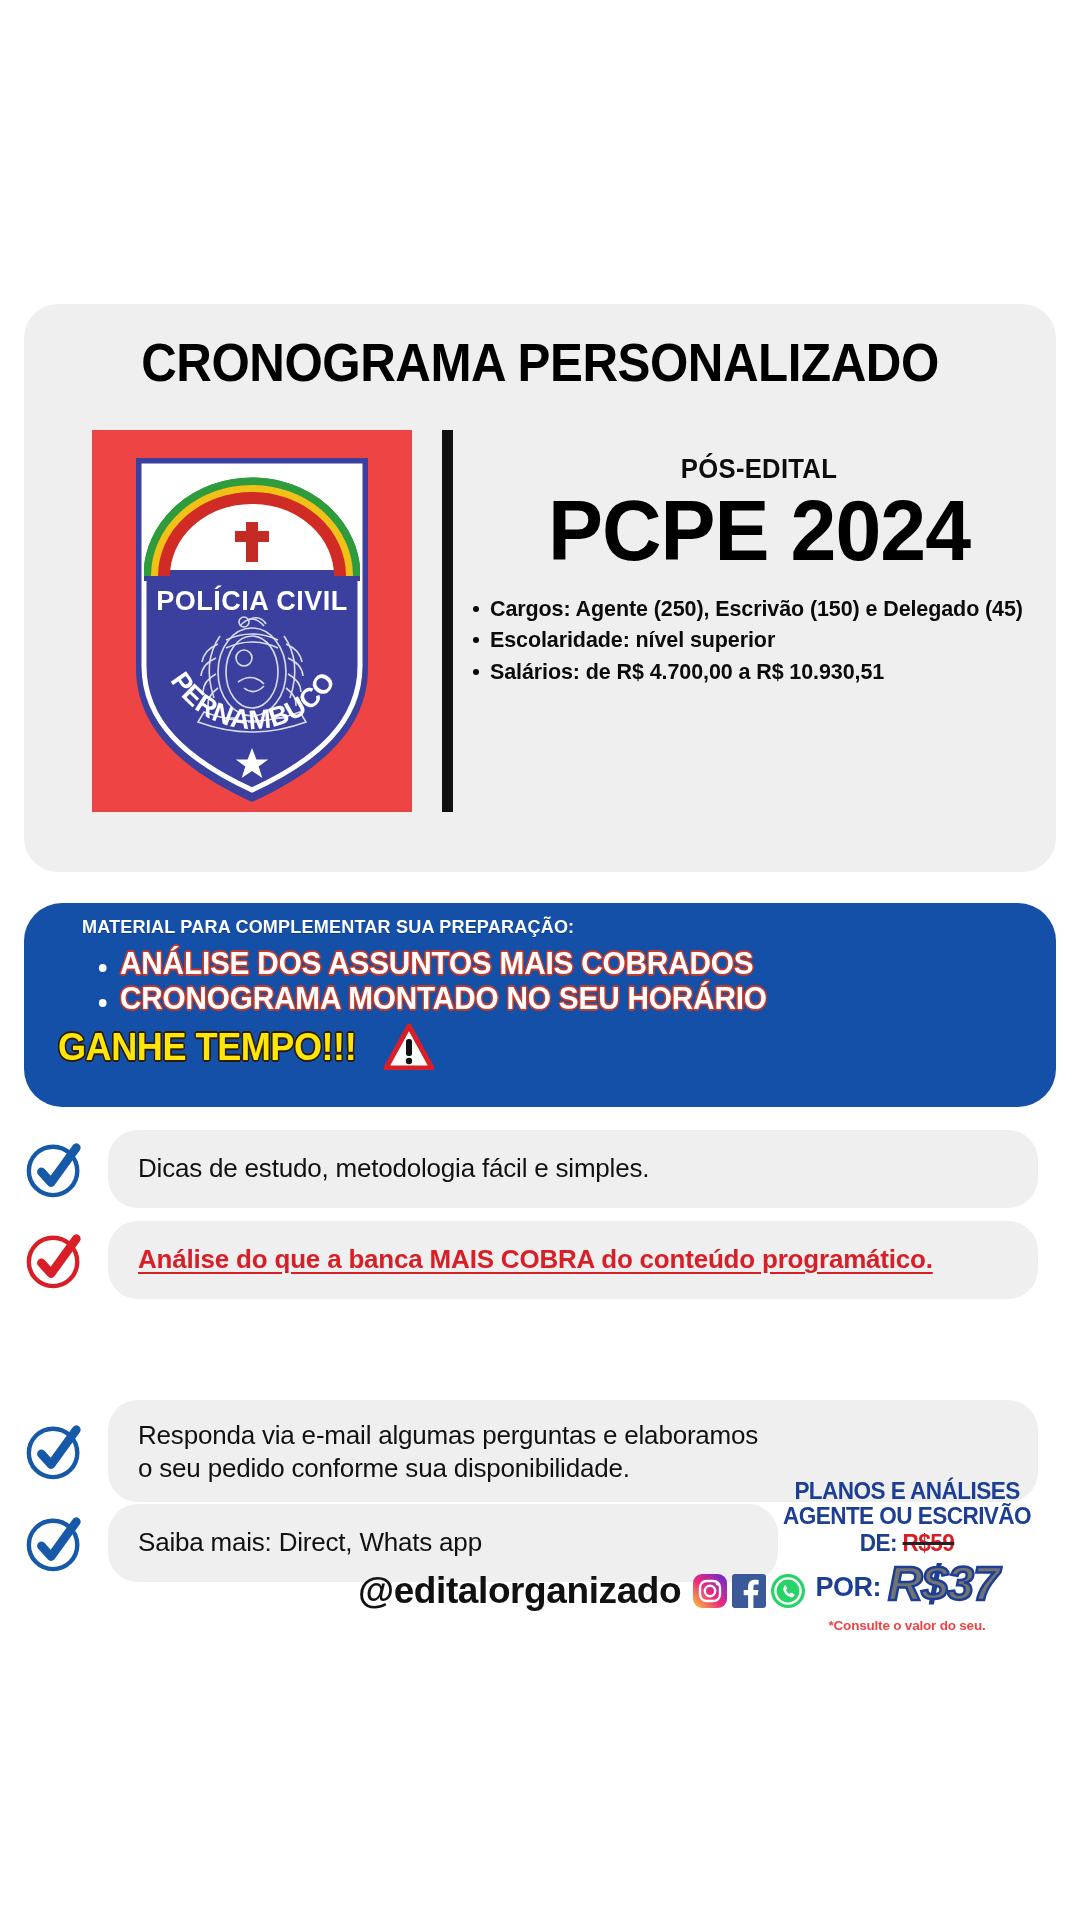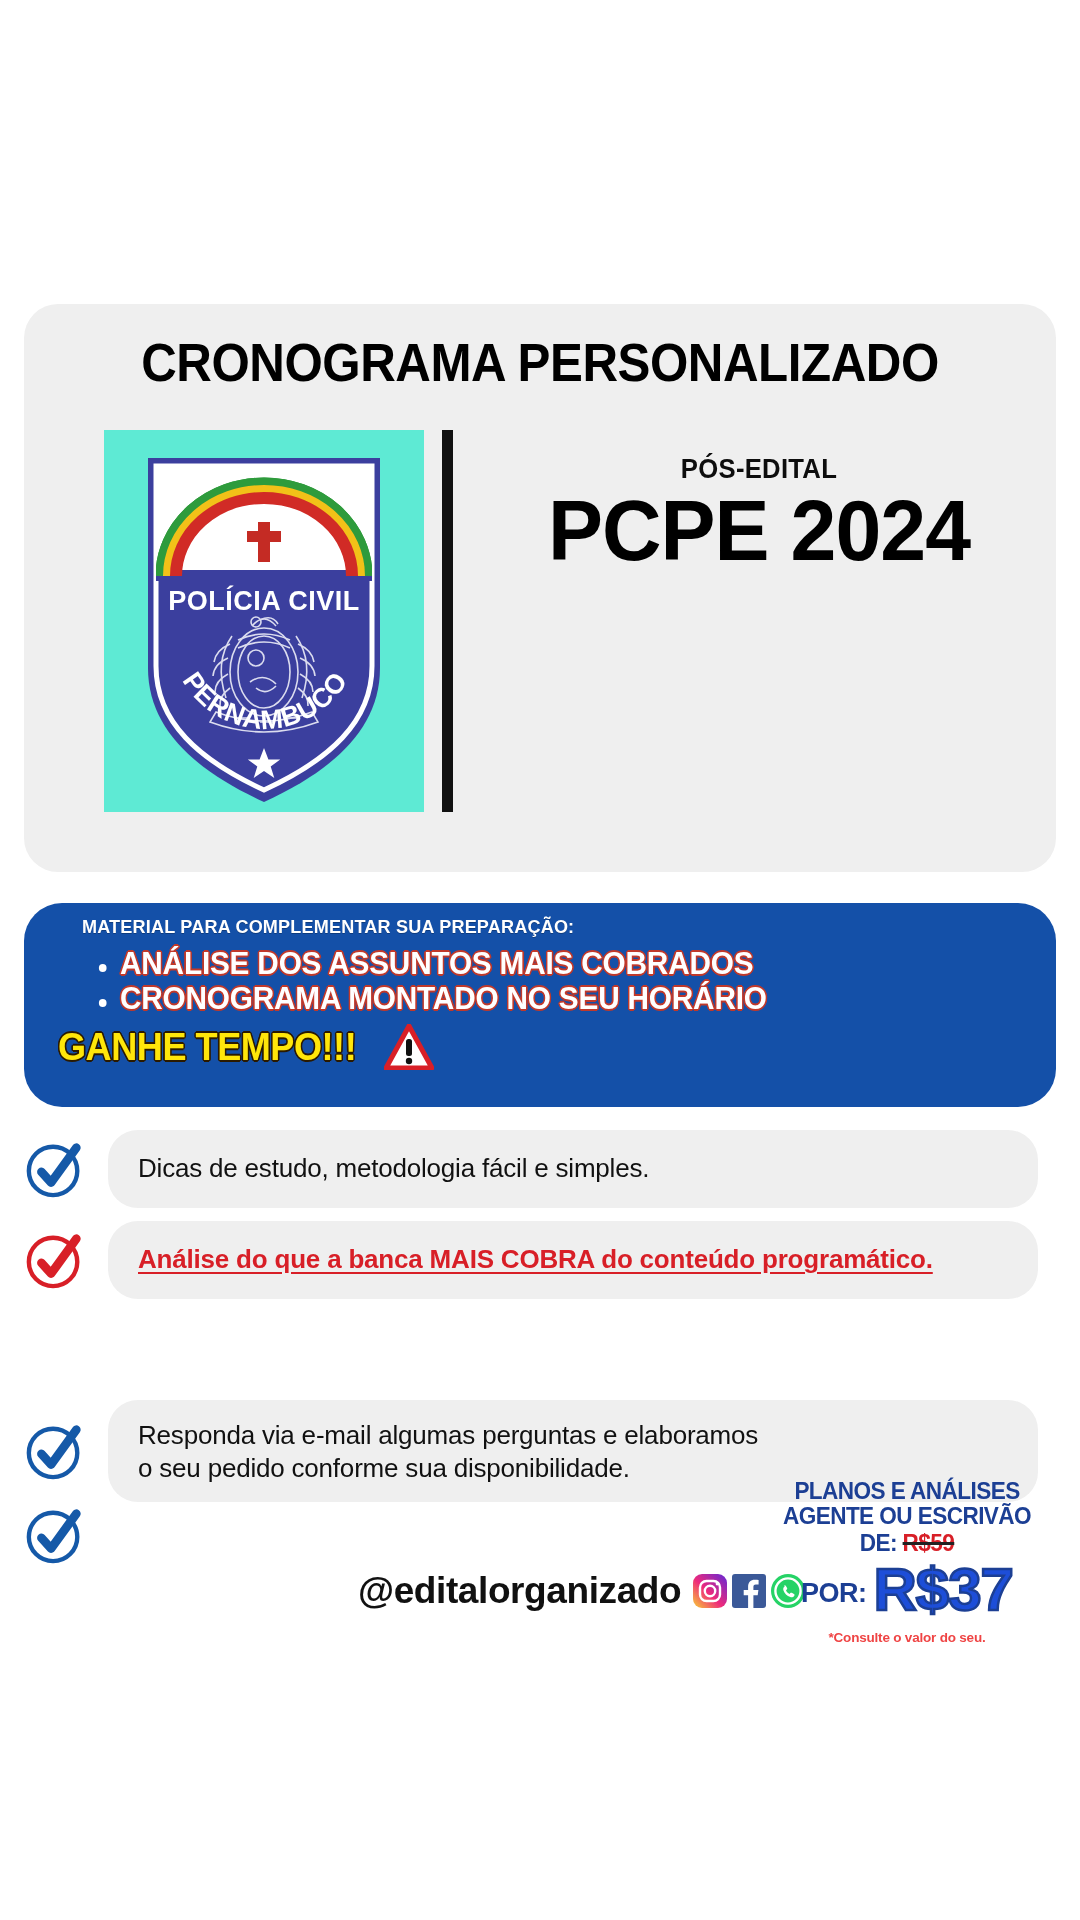--- a/index.html
+++ b/index.html
@@ -44,22 +44,21 @@
     transform: scaleX(0.93);
     white-space: nowrap;
   }
 
   .badge-box {
     position: absolute;
     left: 68px;
     top: 126px;
     width: 320px;
     height: 382px;
-    background: #5eead4;
-    margin-left: 12px;
+    background: #ef4444;
   }
   .divider-bar {
     position: absolute;
     left: 418px;
     top: 126px;
     width: 11px;
     height: 382px;
     background: #111111;
   }
 
@@ -291,25 +290,26 @@
   .price-por {
     font-weight: 700;
     font-size: 27px;
     color: #1c3f94;
     letter-spacing: -0.5px;
     margin-right: 7px;
     margin-top: 8px;
   }
   .price-value {
     font-weight: 700;
-    font-size: 60px;
+    font-size: 48px;
     letter-spacing: -1px;
-    color: #1d4ed8;
+    color: #737373;
     -webkit-text-stroke: 2.5px #1c3f94;
     line-height: 1;
+    font-style: italic;
   }
   .price-note {
     font-weight: 700;
     font-size: 13.5px;
     color: #ef4444;
     letter-spacing: -0.2px;
     margin-top: 10px;
   }
 </style>
 </head>
@@ -384,20 +384,25 @@
 
         <polygon fill="#ffffff" points="160,318 164.4,329.4 176.2,329.4 166.7,336.6 170.3,348 160,341 149.7,348 153.3,336.6 143.8,329.4 155.6,329.4"></polygon>
       </svg>
     </div>
 
     <div class="divider-bar"></div>
 
     <div class="info-col">
       <div class="pos-edital">PÓS-EDITAL</div>
       <div class="pcpe-title">PCPE 2024</div>
+      <ul class="info-list">
+        <li>Cargos: Agente (250), Escrivão (150) e Delegado (45)</li>
+        <li>Escolaridade: nível superior</li>
+        <li>Salários: de R$ 4.700,00 a R$ 10.930,51</li>
+      </ul>
     </div>
   </div>
 
   <div class="blue-banner">
     <div class="banner-kicker">MATERIAL PARA COMPLEMENTAR SUA PREPARAÇÃO:</div>
     <ul class="banner-list">
       <li>ANÁLISE DOS ASSUNTOS MAIS COBRADOS</li>
       <li>CRONOGRAMA MONTADO NO SEU HORÁRIO</li>
     </ul>
     <div class="ganhe-row">
@@ -439,20 +444,23 @@
     <div class="pill">
       <span class="pill-text" style="max-width:640px;display:inline-block;">Responda via e-mail algumas perguntas e elaboramos o seu pedido conforme sua disponibilidade.</span>
     </div>
   </div>
 
   <div class="check-row row5">
     <svg class="check-icon" viewBox="0 0 64 64">
       <circle cx="30" cy="34" r="25" fill="none" stroke="#1559a8" stroke-width="4.5"></circle>
       <path d="M18 35 L28 46 L54 10" fill="none" stroke="#1559a8" stroke-width="9" stroke-linecap="round" stroke-linejoin="round"></path>
     </svg>
+    <div class="pill">
+      <span class="pill-text">Saiba mais: Direct, Whats app</span>
+    </div>
   </div>
 
   <div class="handle-row">
     <span class="handle-text">@editalorganizado</span>
 
     <svg class="social-ico" width="34" height="34" viewBox="0 0 34 34">
       <defs>
         <linearGradient id="igGrad" x1="0" y1="1" x2="1" y2="0">
           <stop offset="0%" stop-color="#f9ce34"></stop>
           <stop offset="45%" stop-color="#ee2a7b"></stop>

